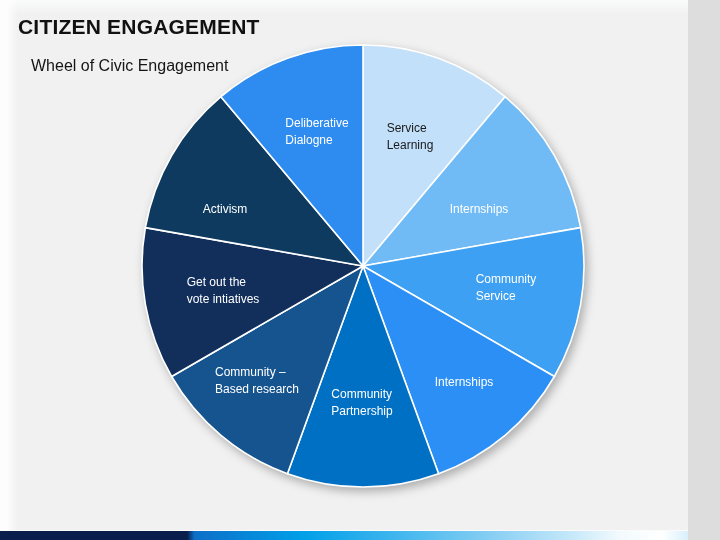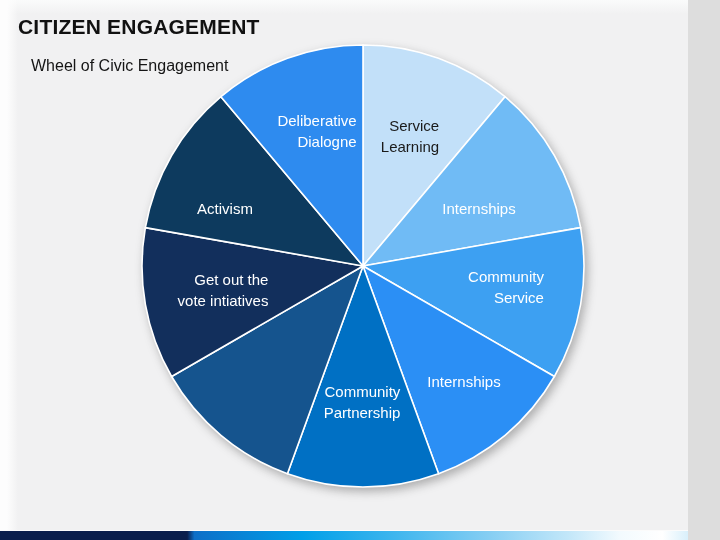--- a/index.html
+++ b/index.html
@@ -20,22 +20,22 @@
     font-size:16px;font-weight:400;color:#151515;
   }
   .pie-wrap{position:absolute;left:0;top:0;width:720px;height:540px;}
   .pie-wrap svg{
     position:absolute;left:0;top:0;
     filter:drop-shadow(3px 4px 5px rgba(90,90,90,.45));
   }
   .labels{position:absolute;left:0;top:0;width:720px;height:540px;pointer-events:none;}
   .wedge-label{
     position:absolute;transform:translate(-50%,-50%);
-    text-align:right;white-space:pre-line;
-    font-size:15px;line-height:1.38;font-weight:400;
+    text-align:left;white-space:pre-line;
+    font-size:12px;line-height:1.38;font-weight:400;
   }
   .footer-bar{
     position:absolute;left:0;bottom:0;width:720px;height:9px;
     border-top:1px solid #fbfbfb;
   }
 </style>
 </head>
 <body>
 
 <div class="slide">
@@ -56,20 +56,22 @@
       </svg>
     <div class="labels" id="pie-labels">
         <div class="wedge-label" style="left: 410px; top: 137px; color: rgb(26, 26, 26);">Service
 Learning</div>
         <div class="wedge-label" style="left: 479px; top: 209px; color: rgb(255, 255, 255);">Internships</div>
         <div class="wedge-label" style="left: 506px; top: 288px; color: rgb(255, 255, 255);">Community
 Service</div>
         <div class="wedge-label" style="left: 464px; top: 382px; color: rgb(255, 255, 255);">Internships</div>
         <div class="wedge-label" style="left: 362px; top: 403px; color: rgb(255, 255, 255);">Community
 Partnership</div>
+        <div class="wedge-label" style="left: 257px; top: 381px; color: rgb(255, 255, 255);">Community –
+Based research</div>
         <div class="wedge-label" style="left: 223px; top: 291px; color: rgb(255, 255, 255);">Get out the
 vote intiatives</div>
         <div class="wedge-label" style="left: 225px; top: 209px; color: rgb(255, 255, 255);">Activism</div>
         <div class="wedge-label" style="left: 317px; top: 132px; color: rgb(255, 255, 255);">Deliberative
 Dialogne</div>
       </div>
   </div>
 
   <div class="footer-bar" id="footer-bar" style="background: linear-gradient(90deg, rgb(10, 30, 76) 0%, rgb(10, 30, 76) 26%, rgb(13, 111, 200) 27%, rgb(0, 159, 232) 42%, rgb(63, 182, 238) 55%, rgb(134, 206, 243) 68%, rgb(195, 231, 249) 79%, rgb(242, 250, 254) 86%, rgb(255, 255, 255) 92%, rgb(169, 220, 245) 100%);"></div>
 </div>

